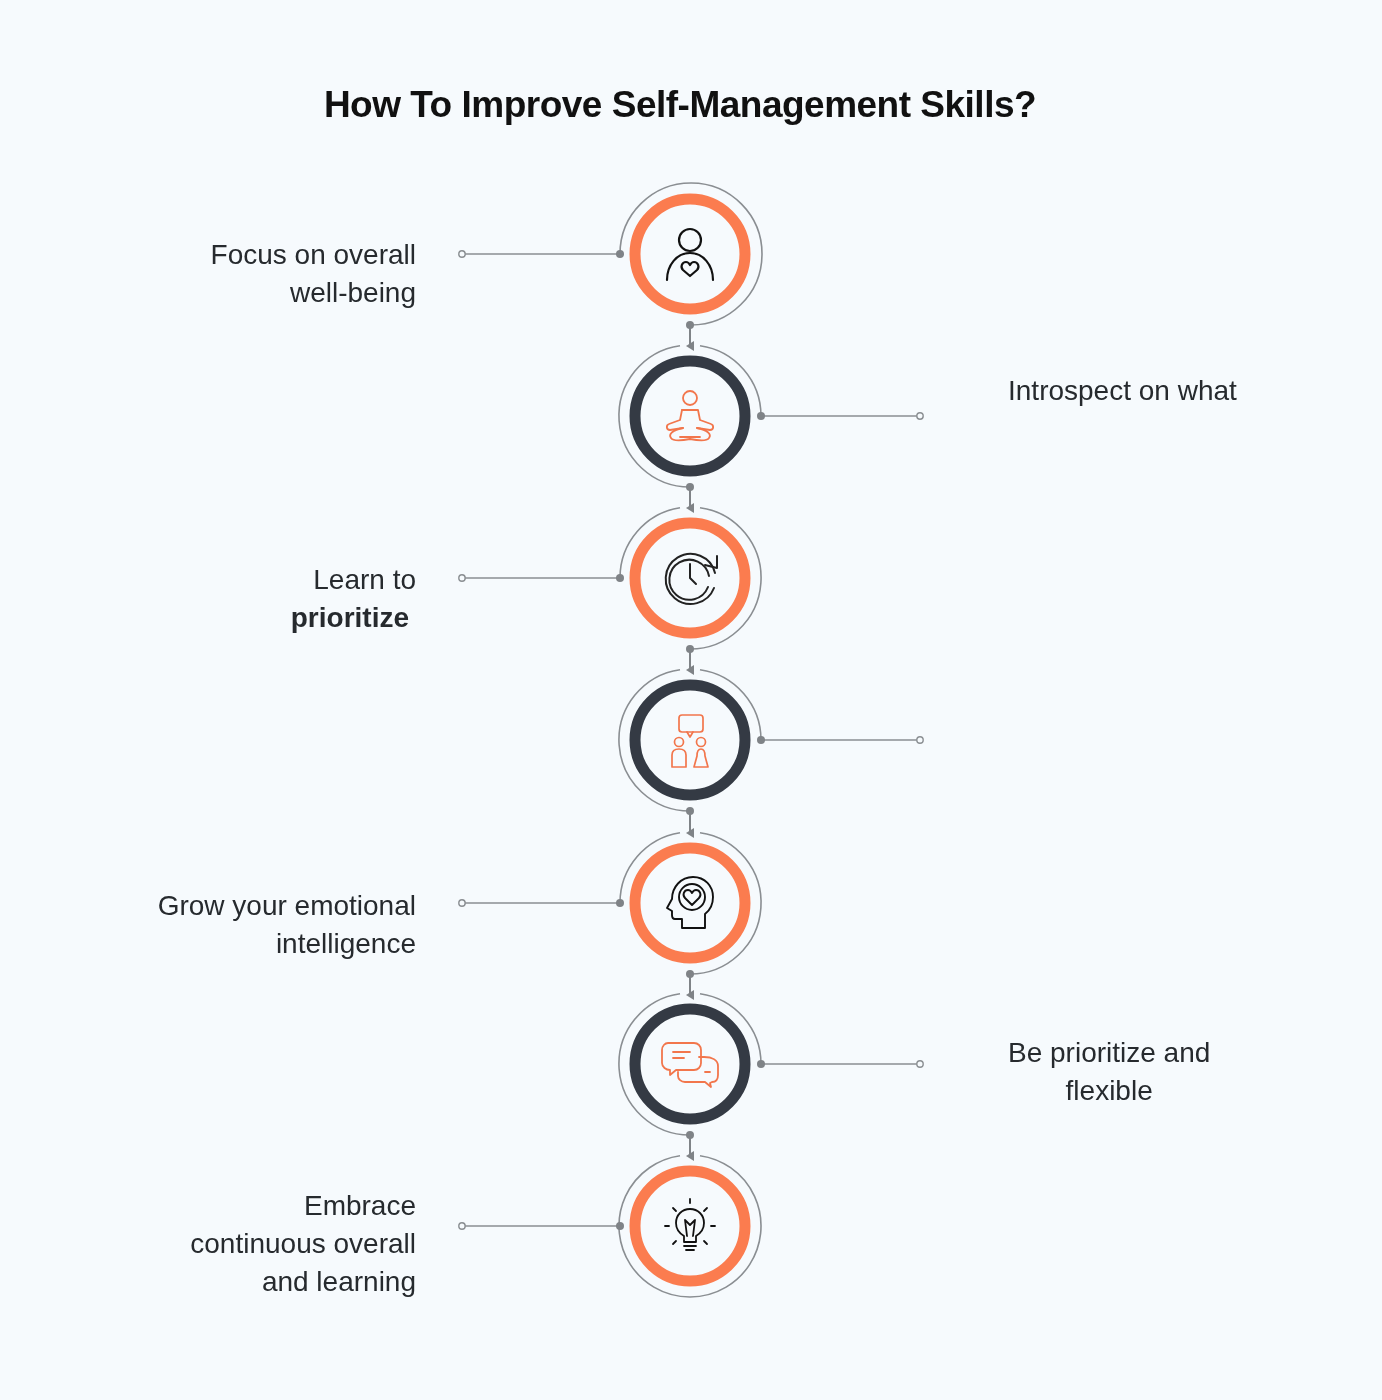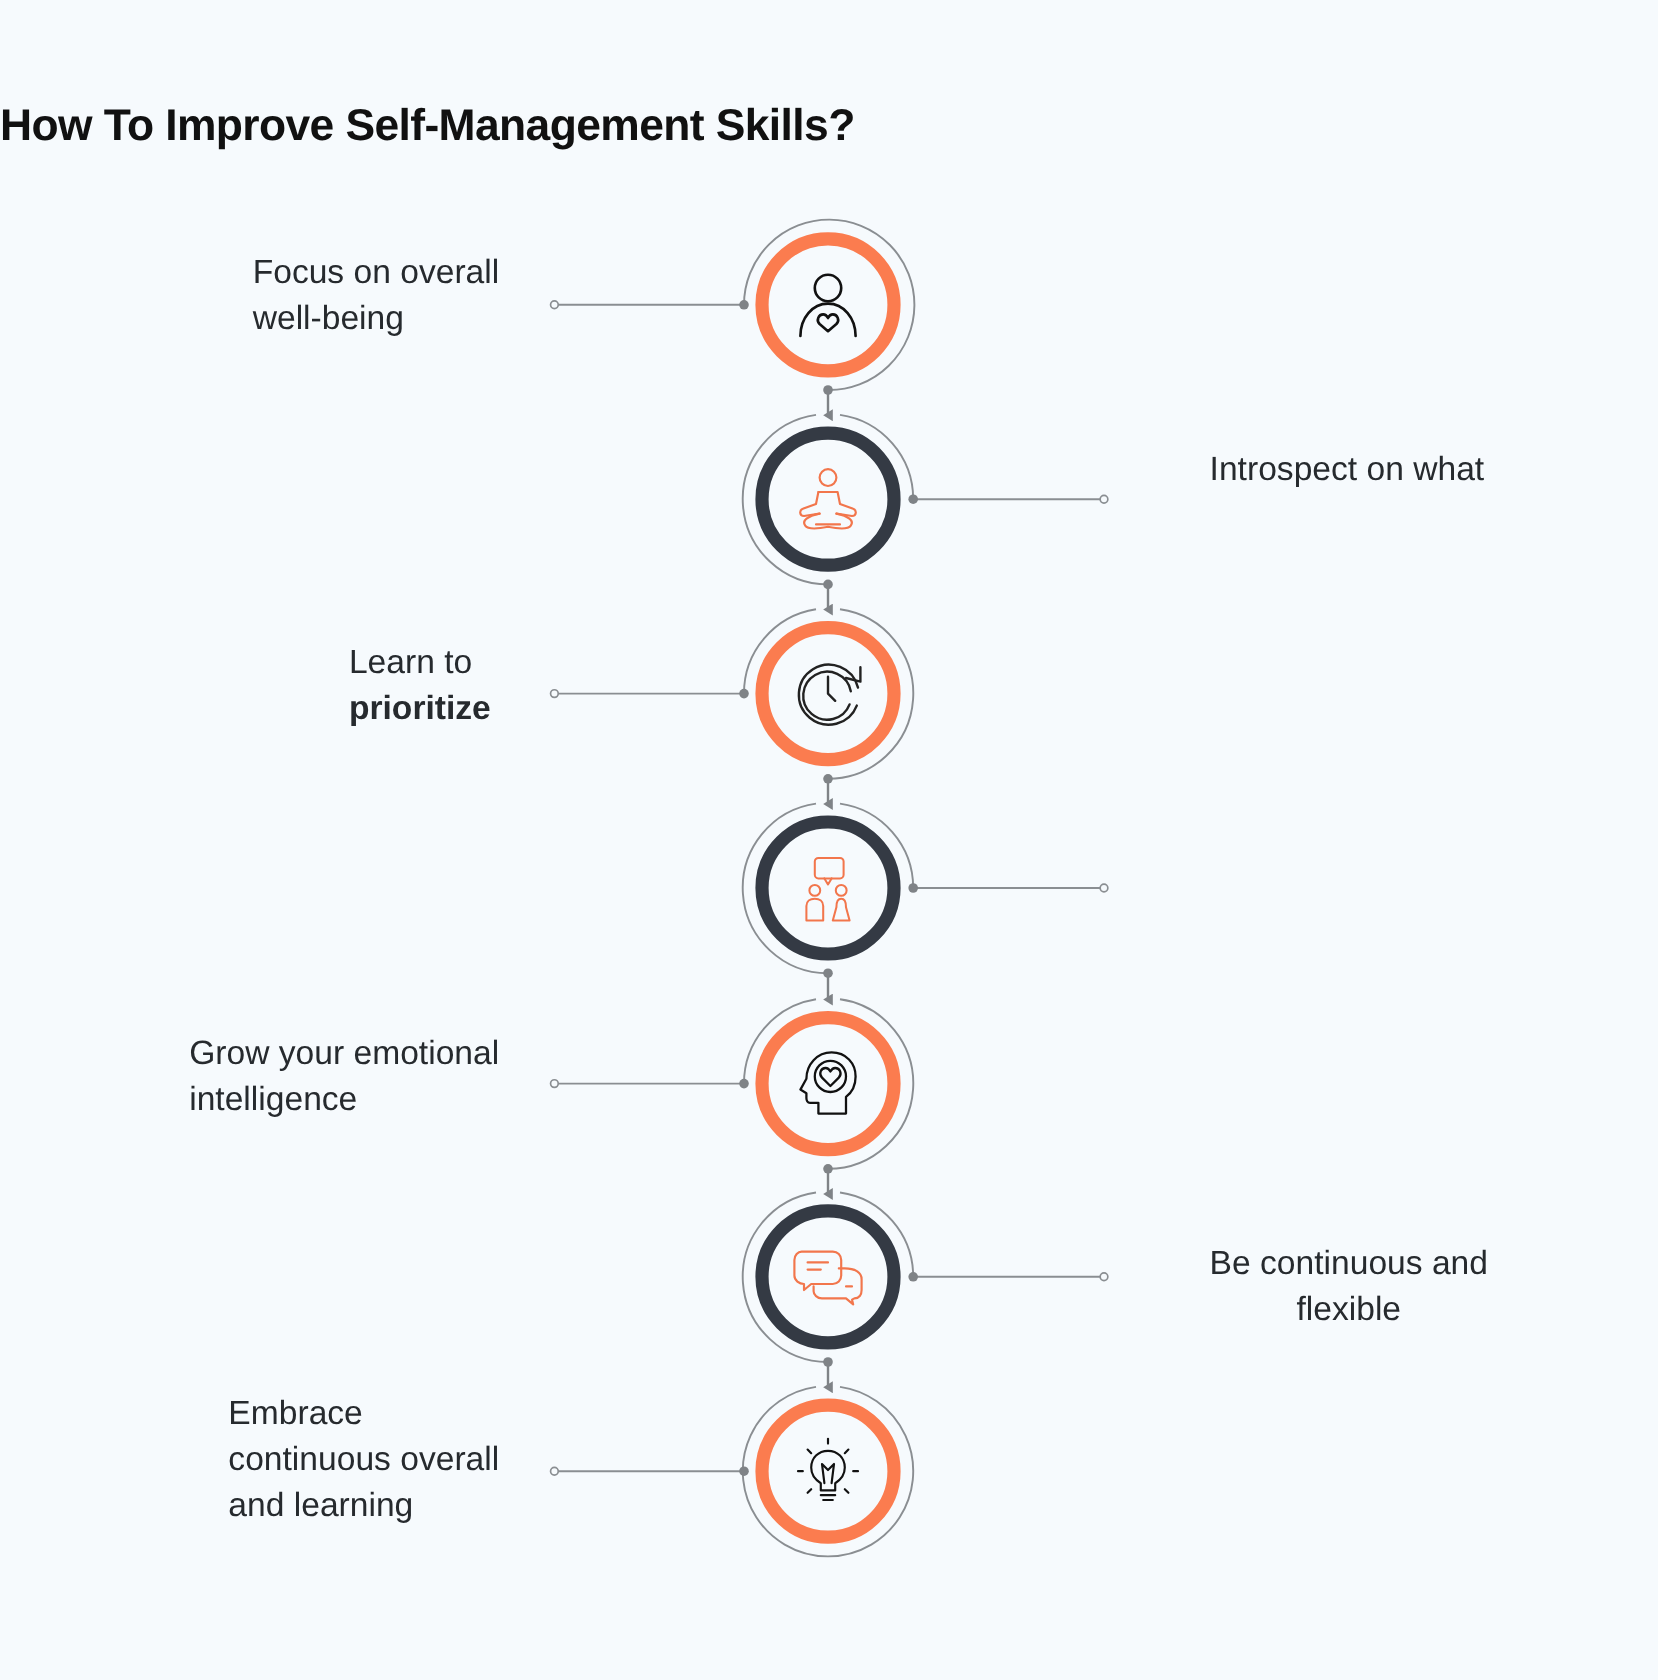--- a/index.html
+++ b/index.html
@@ -5,31 +5,32 @@
   html, body { margin: 0; padding: 0; }
   body {
     width: 1382px; height: 1400px;
     background: #f6fafd;
     position: relative;
     overflow: hidden;
     font-family: "Liberation Sans", "DejaVu Sans", sans-serif;
   }
   .title {
     position: absolute; left: 0; top: 84px; width: 1360px;
+    text-align: center;
     font-size: 37px; font-weight: 700; color: #111;
     letter-spacing: -0.5px;
   }
   #diagram { position: absolute; left: 0; top: 0; }
   .label {
     position: absolute;
     font-size: 28px; line-height: 38px; color: #262a2e;
     white-space: nowrap;
   }
   .label .ln { display: block; }
-  .label.left { text-align: left; right: 966px; }
+  .label.left { text-align: right; right: 966px; margin-top: 28px; }
   .label.right { text-align: center; left: 1008px; }
 </style>
 </head>
 <body>
 
 <div class="title">How To Improve Self-Management Skills?</div>
 
 <svg id="diagram" width="1382" height="1400" viewBox="0 0 1382 1400">
   <defs>
     <marker id="arrowhead" markerWidth="10" markerHeight="8" refX="5" refY="4" orient="auto" markerUnits="userSpaceOnUse">
@@ -173,20 +174,20 @@
   <span class="ln">Learn to</span>
   <span class="ln" style="padding-right:7px;font-weight:bold;">prioritize</span>
 </div>
 <div class="label right" style="top:698px;">
 </div>
 <div class="label left" style="top:859px;">
   <span class="ln">Grow your emotional</span>
   <span class="ln">intelligence</span>
 </div>
 <div class="label right" style="top:1034px;">
-  <span class="ln">Be continuous and</span>
+  <span class="ln">Be prioritize and</span>
   <span class="ln">flexible</span>
 </div>
 <div class="label left" style="top:1159px;">
   <span class="ln">Embrace</span>
   <span class="ln">continuous overall</span>
   <span class="ln">and learning</span>
 </div>
 
 </body></html>

